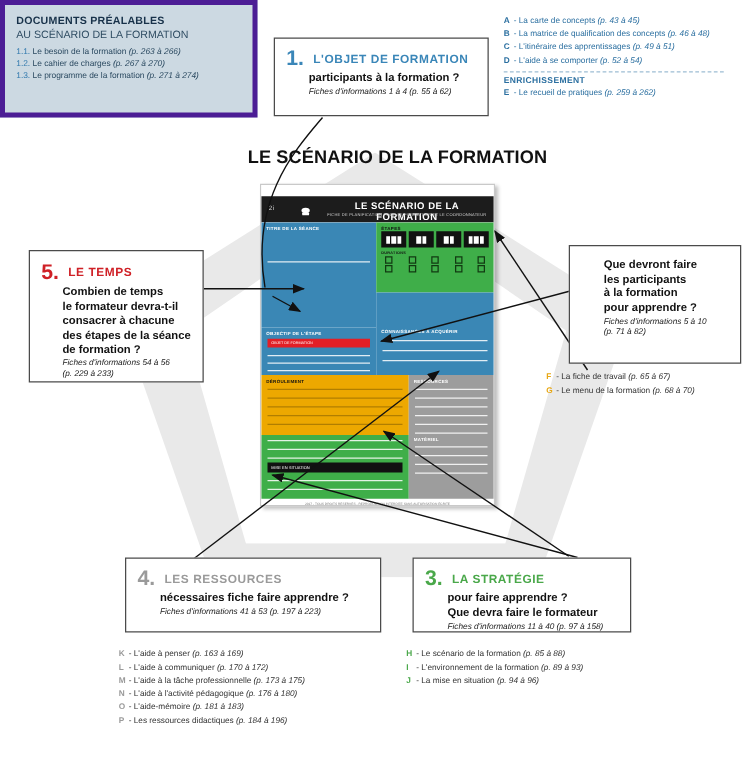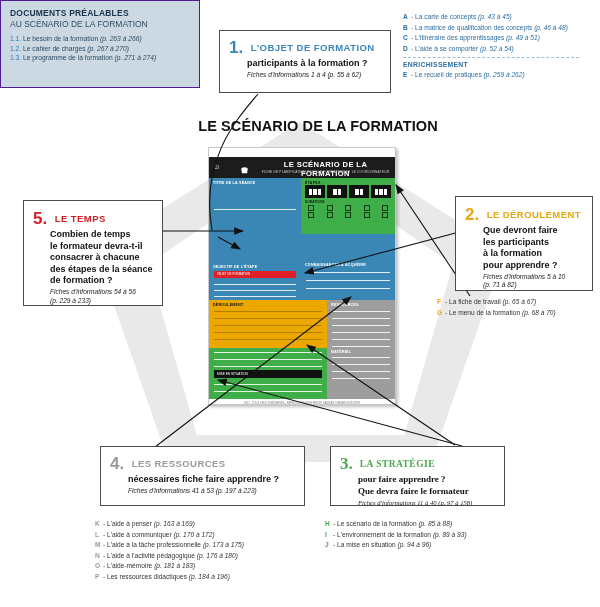--- a/index.html
+++ b/index.html
@@ -33,38 +33,38 @@
   .box{
     position:absolute;
     background:#fff;
     border:1px solid #4b4b4b;
     box-sizing:border-box;
     z-index:6;
   }
 
   .docs-box{
     left:33px;top:30px;width:180px;height:72px;
-    background:#ccd9e2;border:1px solid #4c1d95;
+    background:#ccd9e2;border:4px solid #4c1d95;
     padding:7px 9px;z-index:6;
   }
   .docs-title{font-size:8.5px;font-weight:bold;color:#18324a;letter-spacing:.2px;line-height:11px;}
   .docs-sub{font-size:8.5px;color:#2f4d63;line-height:11px;margin-bottom:4px;}
   .docs-item{font-size:6.7px;color:#2b4a61;line-height:9.6px;}
   .docs-item b{color:#2f78ad;font-weight:normal;}
   .docs-item i{font-style:italic;}
 
   
   .num{font-size:17px;font-weight:bold;line-height:1;display:inline-block;vertical-align:-2px;}
   .cat{font-size:9.5px;font-weight:bold;letter-spacing:.45px;display:inline-block;margin-left:3px;}
   .qline{font-size:9px;font-weight:bold;color:#111;line-height:11.5px;}
   .fiche{font-size:6.6px;font-style:italic;color:#222;line-height:8.6px;margin-top:1.5px;}
 
   .b1{left:219px;top:30px;width:172px;height:63px;padding:6px 9px 0 9px;}
   .b2{left:455px;top:196px;width:138px;height:95px;padding:7px 9px 0 9px;}
-  .b3{left:330px;top:446px;width:175px;height:60px;padding:6px 9px 0 9px;font-family:Liberation Serif, serif;}
+  .b3{left:330px;top:446px;width:175px;height:60px;padding:6px 9px 0 9px;}
   .b4{left:100px;top:446px;width:205px;height:60px;padding:6px 9px 0 9px;}
   .b5{left:23px;top:200px;width:140px;height:106px;padding:7px 9px 0 9px;}
 
   .c-blue{color:#3a86b8;}
   .c-gold{color:#e8a712;}
   .c-green{color:#4aa84a;}
   .c-grey{color:#9a9a9a;}
   .c-red{color:#cf2026;}
 
   
@@ -196,24 +196,20 @@
       <span class="num c-blue">1.</span>
       <span class="cat c-blue">L'OBJET DE FORMATION</span>
     </div>
     <div style="padding-left:18px;margin-top:2px;">
       <div class="qline">participants à la formation ?</div>
       <div class="fiche">Fiches d'informations 1 à 4 (p. 55 à 62)</div>
     </div>
   </div>
 
   <div class="box b2">
-    <div>
-      <span class="num c-gold">2.</span>
-      <span class="cat c-gold">LE DÉROULEMENT</span>
-    </div>
     <div style="padding-left:18px;margin-top:2px;">
       <div class="qline">Que devront faire</div>
       <div class="qline">les participants</div>
       <div class="qline">à la formation</div>
       <div class="qline">pour apprendre ?</div>
       <div class="fiche">Fiches d'informations 5 à 10</div>
       <div class="fiche" style="margin-top:0">(p. 71 à 82)</div>
     </div>
   </div>
 

